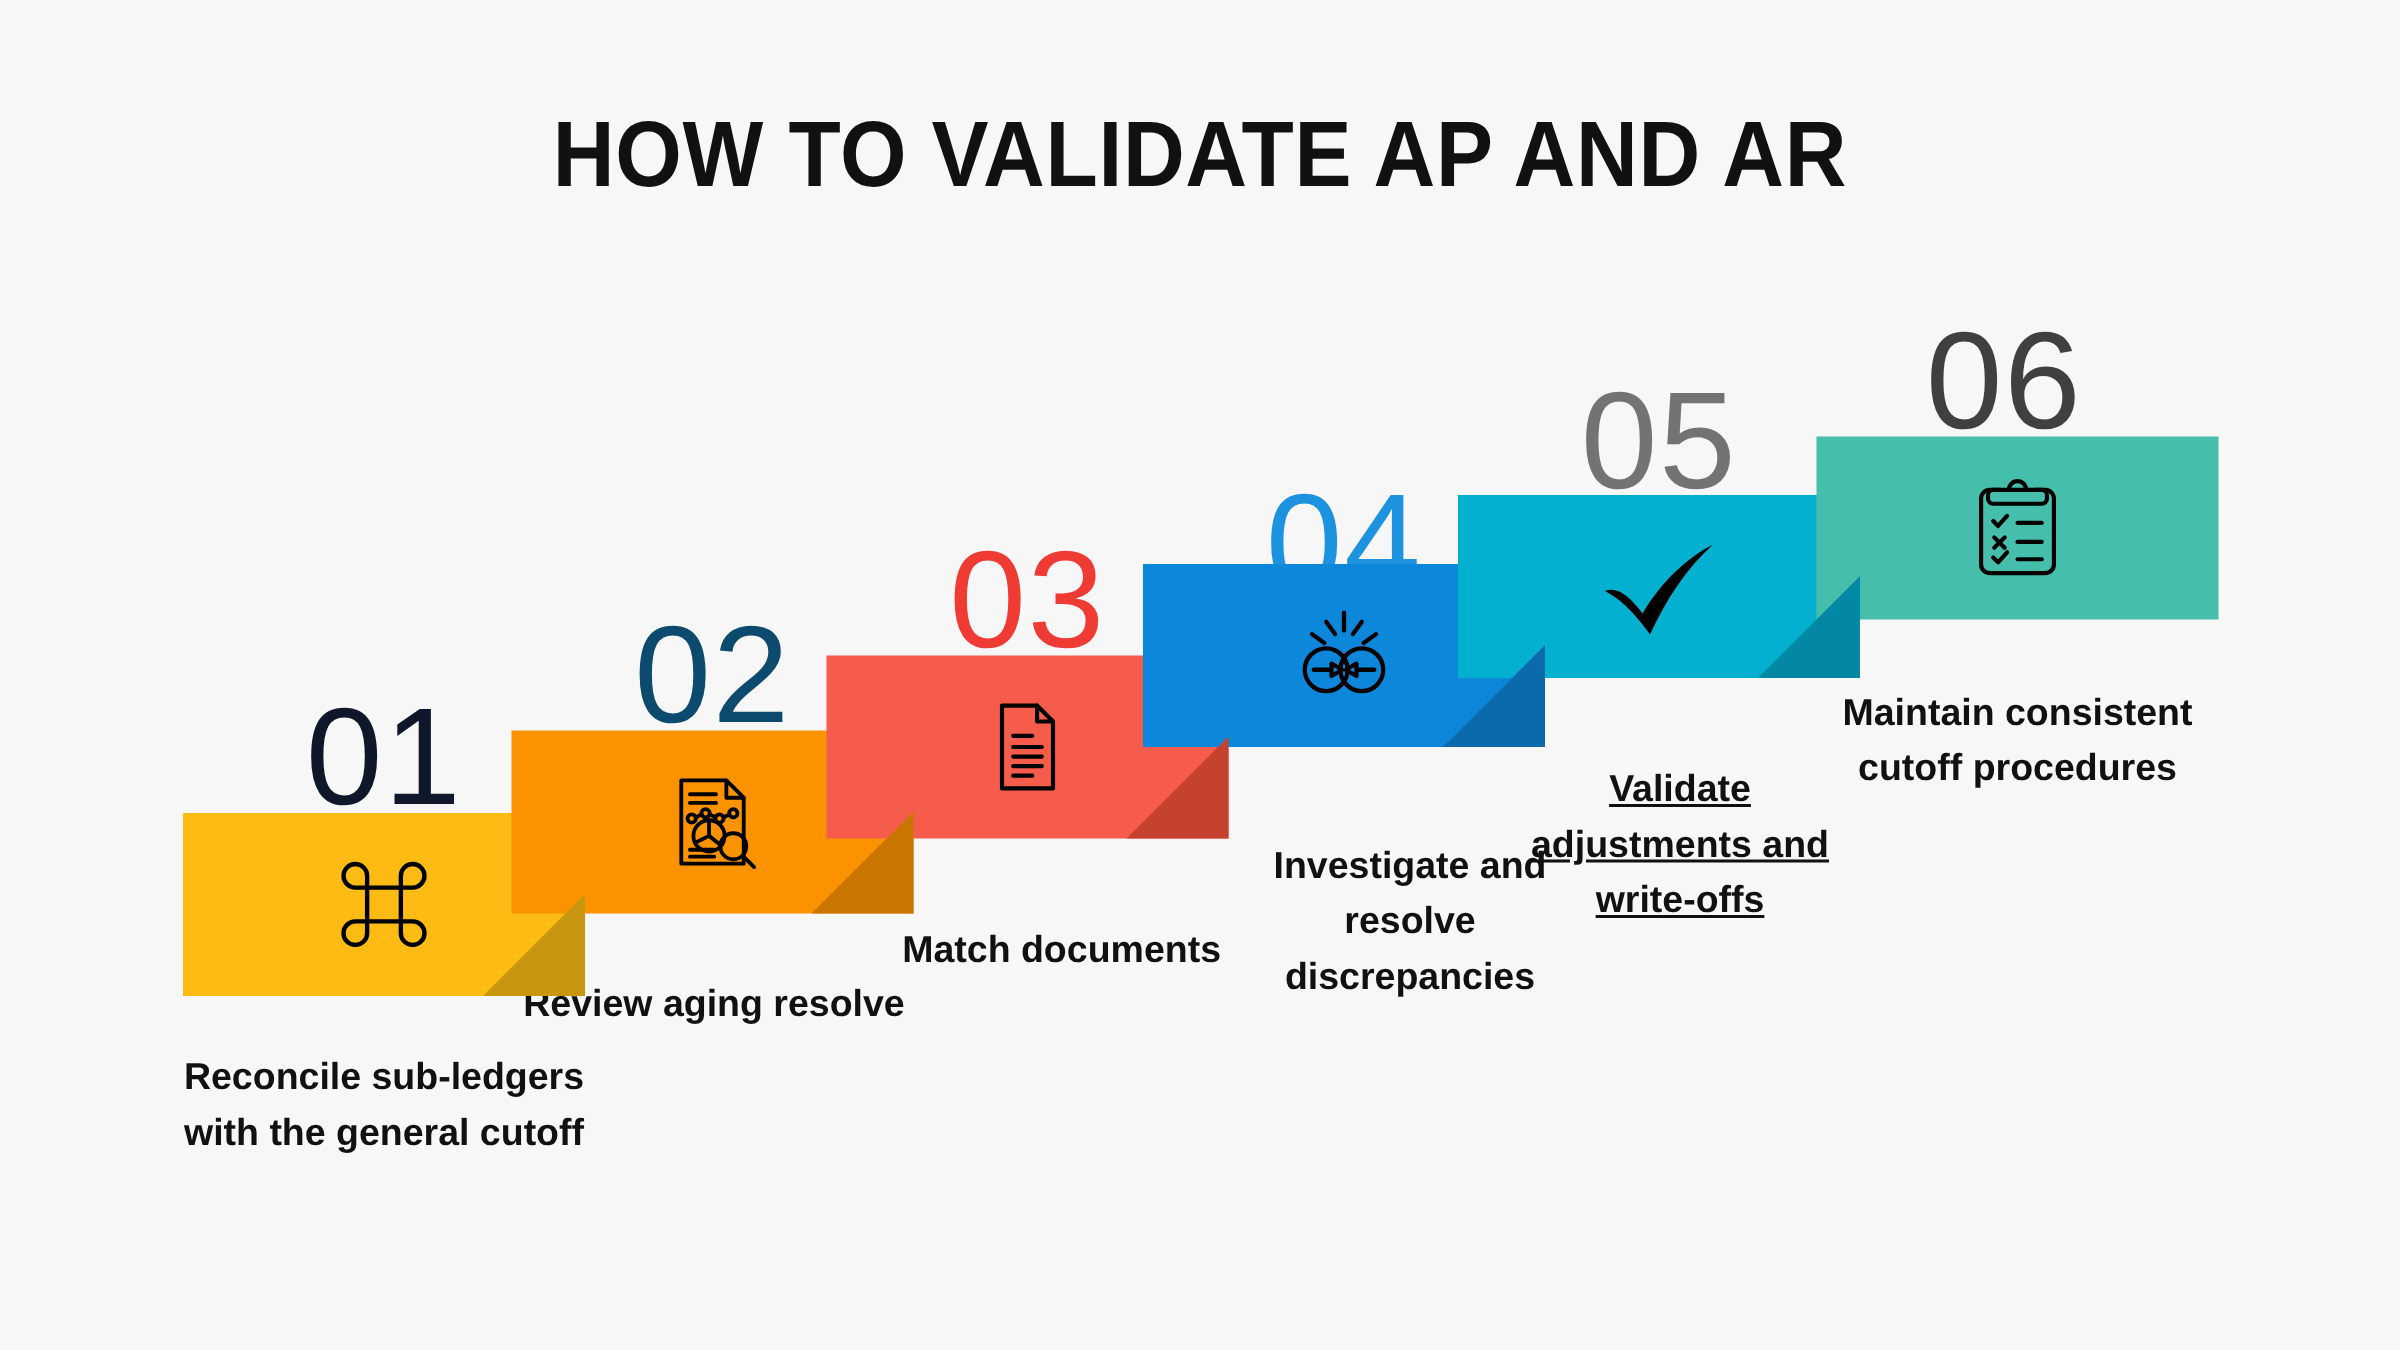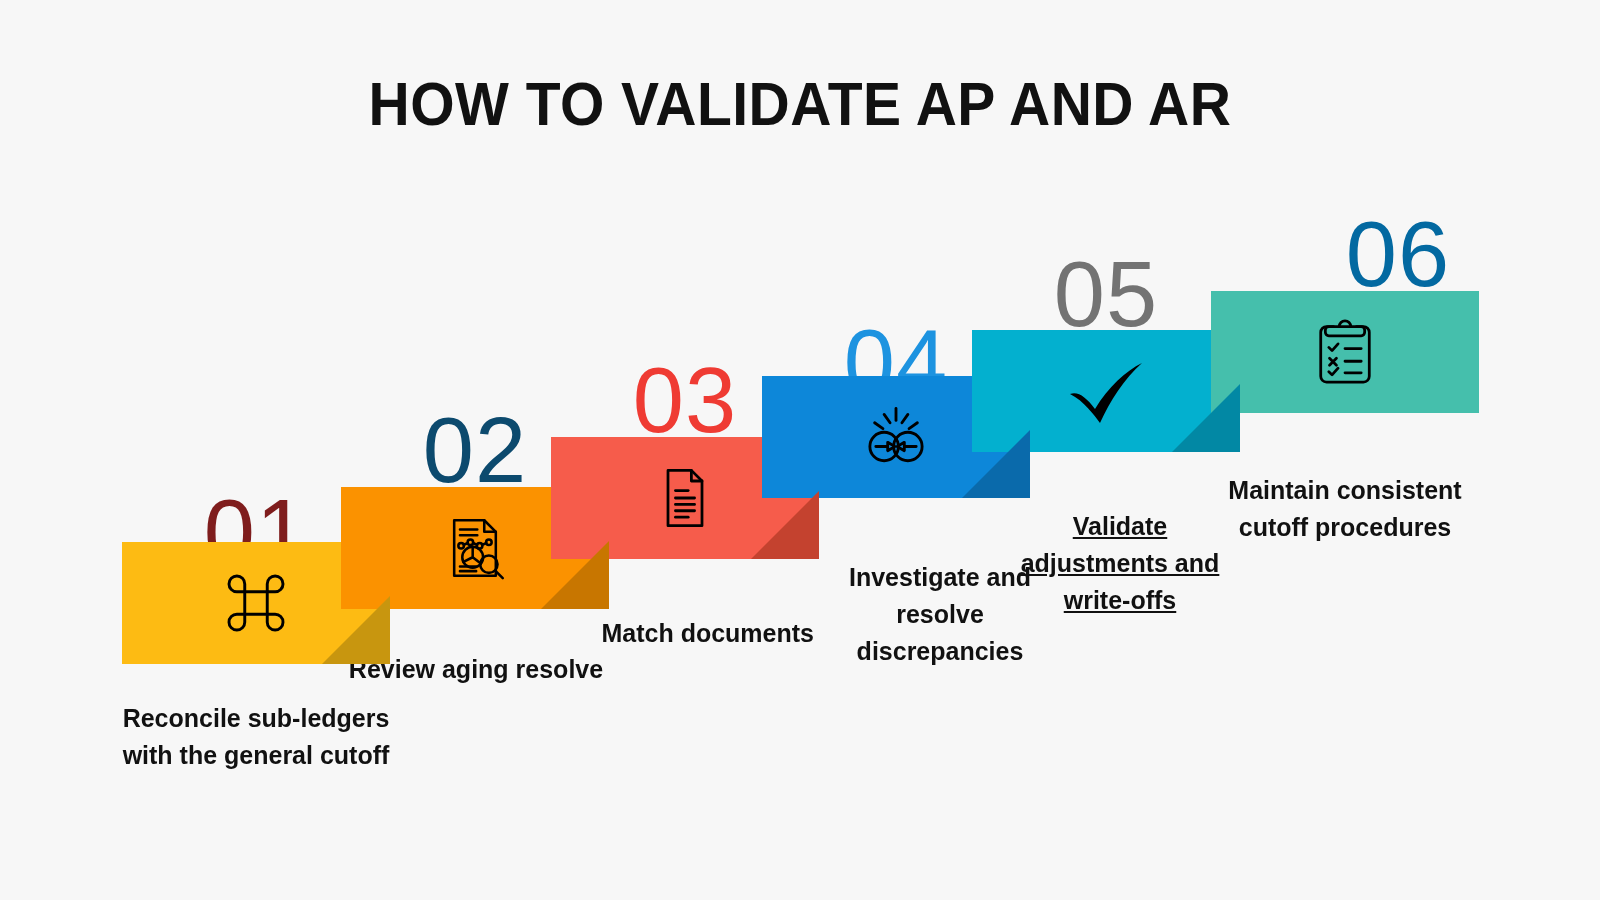--- a/index.html
+++ b/index.html
@@ -88,21 +88,21 @@
   }
 </style>
 </head>
 <body>
 
 <div id="canvas">
 
   <div id="page-title">HOW TO VALIDATE AP AND AR</div>
 
   <div class="step" style="left:0;top:0;">
-    <div class="step-number" style="left:122px;top:486px;width:268px;color:#7f1d1d;">01</div>
+    <div class="step-number" style="left:122px;top:459px;width:268px;color:#0f172a;">01</div>
     <div class="step-block" style="left:122px;top:542px;width:268px;height:122px;">
       <div class="block-shadow" style="left:268px;top:122px;border-top:0 solid transparent;"></div>
       <div class="block-face" style="width:268px;height:122px;background:#fdbb13;"></div>
       <div class="block-icon">
         <svg width="72" height="72" viewBox="0 0 64 64" fill="none" stroke="#000" stroke-width="2.6" stroke-linecap="round" stroke-linejoin="round">
           <path d="M22 22 h20 v20 h-20 z"></path>
           <path d="M22 22 V15 a7 7 0 1 0 -7 7 h7"></path>
           <path d="M42 22 V15 a7 7 0 1 1 7 7 h-7"></path>
           <path d="M22 42 v7 a7 7 0 1 1 -7 -7 h7"></path>
           <path d="M42 42 v7 a7 7 0 1 0 7 -7 h-7"></path>
@@ -182,36 +182,36 @@
       <div class="block-icon" style="justify-content:center;align-items:center;">
         <svg width="96" height="80" viewBox="0 0 96 80">
           <path d="M12 43 C20 40 28 46 37 58 C50 36 68 20 84 12 C66 28 52 50 42 72 C36 64 26 50 12 43 z" fill="#000"></path>
         </svg>
       </div>
     </div>
     <div class="step-label" style="left:1014px;top:508px;width:212px;text-decoration:underline;">Validate adjustments and write-offs</div>
   </div>
 
   <div class="step" style="left:0;top:0;">
-    <div class="step-number" style="left:1264px;top:208px;width:268px;color:#0369a1;">06</div>
+    <div class="step-number" style="left:1202px;top:208px;width:268px;color:#404040;">06</div>
     <div class="step-block" style="left:1211px;top:291px;width:268px;height:122px;">
       <div class="block-face" style="width:268px;height:122px;background:#45bfac;"></div>
       <div class="block-icon">
         <svg width="74" height="74" viewBox="0 0 64 64" fill="none" stroke="#000" stroke-width="2.4" stroke-linecap="round" stroke-linejoin="round">
           <rect x="11" y="10" width="42" height="48" rx="5"></rect>
           <path d="M22 10 h-4 a3 3 0 0 0 -3 3 v2 a3 3 0 0 0 3 3 h28 a3 3 0 0 0 3 -3 v-2 a3 3 0 0 0 -3 -3 h-4"></path>
           <path d="M27 10 a5 5 0 0 1 10 0"></path>
           <path d="M18 28 l2.8 2.8 L26 25"></path>
           <path d="M18.6 37.4 l6 6 M24.6 37.4 l-6 6"></path>
           <path d="M18 49 l2.8 2.8 L26 46"></path>
           <path d="M32 29 h14 M32 40 h14 M32 50 h14"></path>
         </svg>
       </div>
     </div>
-    <div class="step-label" style="left:1217px;top:457px;width:256px;margin-top:15px;">Maintain consistent cutoff procedures</div>
+    <div class="step-label" style="left:1217px;top:457px;width:256px;">Maintain consistent cutoff procedures</div>
   </div>
 
   <svg width="1600" height="900" style="position:absolute;left:0;top:0;pointer-events:none;">
     <polygon points="322,664 390,664 390,596" fill="#c8960f"></polygon>
     <polygon points="541,609 609,609 609,541" fill="#c87600"></polygon>
     <polygon points="751,559 819,559 819,491" fill="#c4422f"></polygon>
     <polygon points="962,498 1030,498 1030,430" fill="#0a6aab"></polygon>
     <polygon points="1172,452 1240,452 1240,384" fill="#0288a4"></polygon>
   </svg>
 

